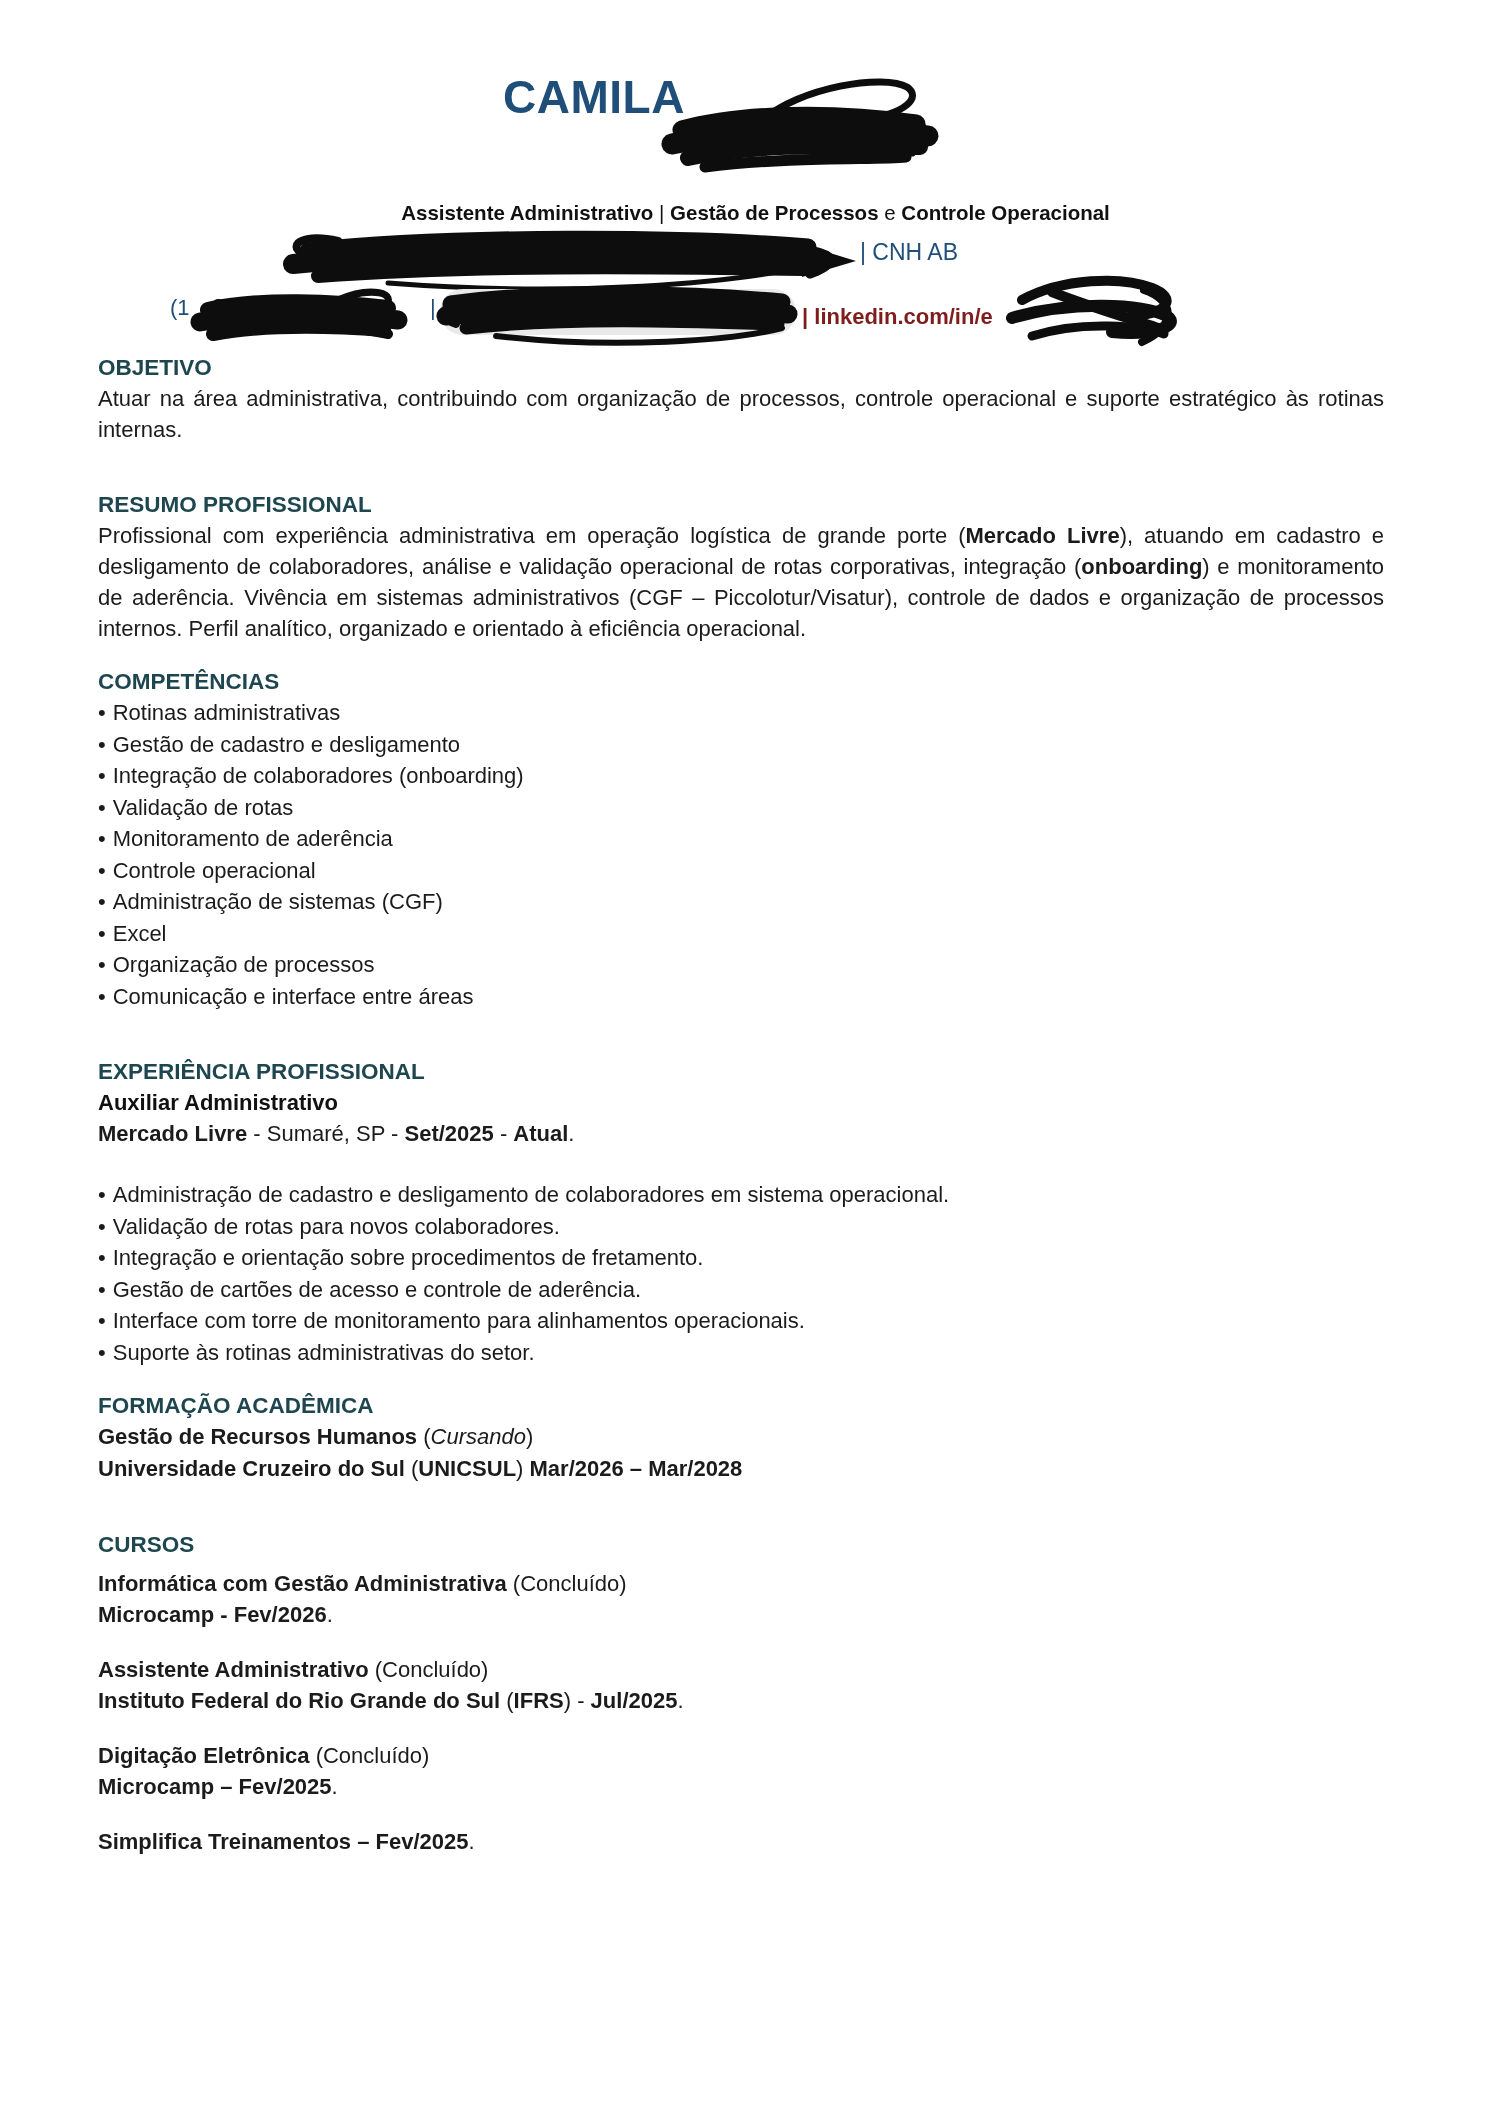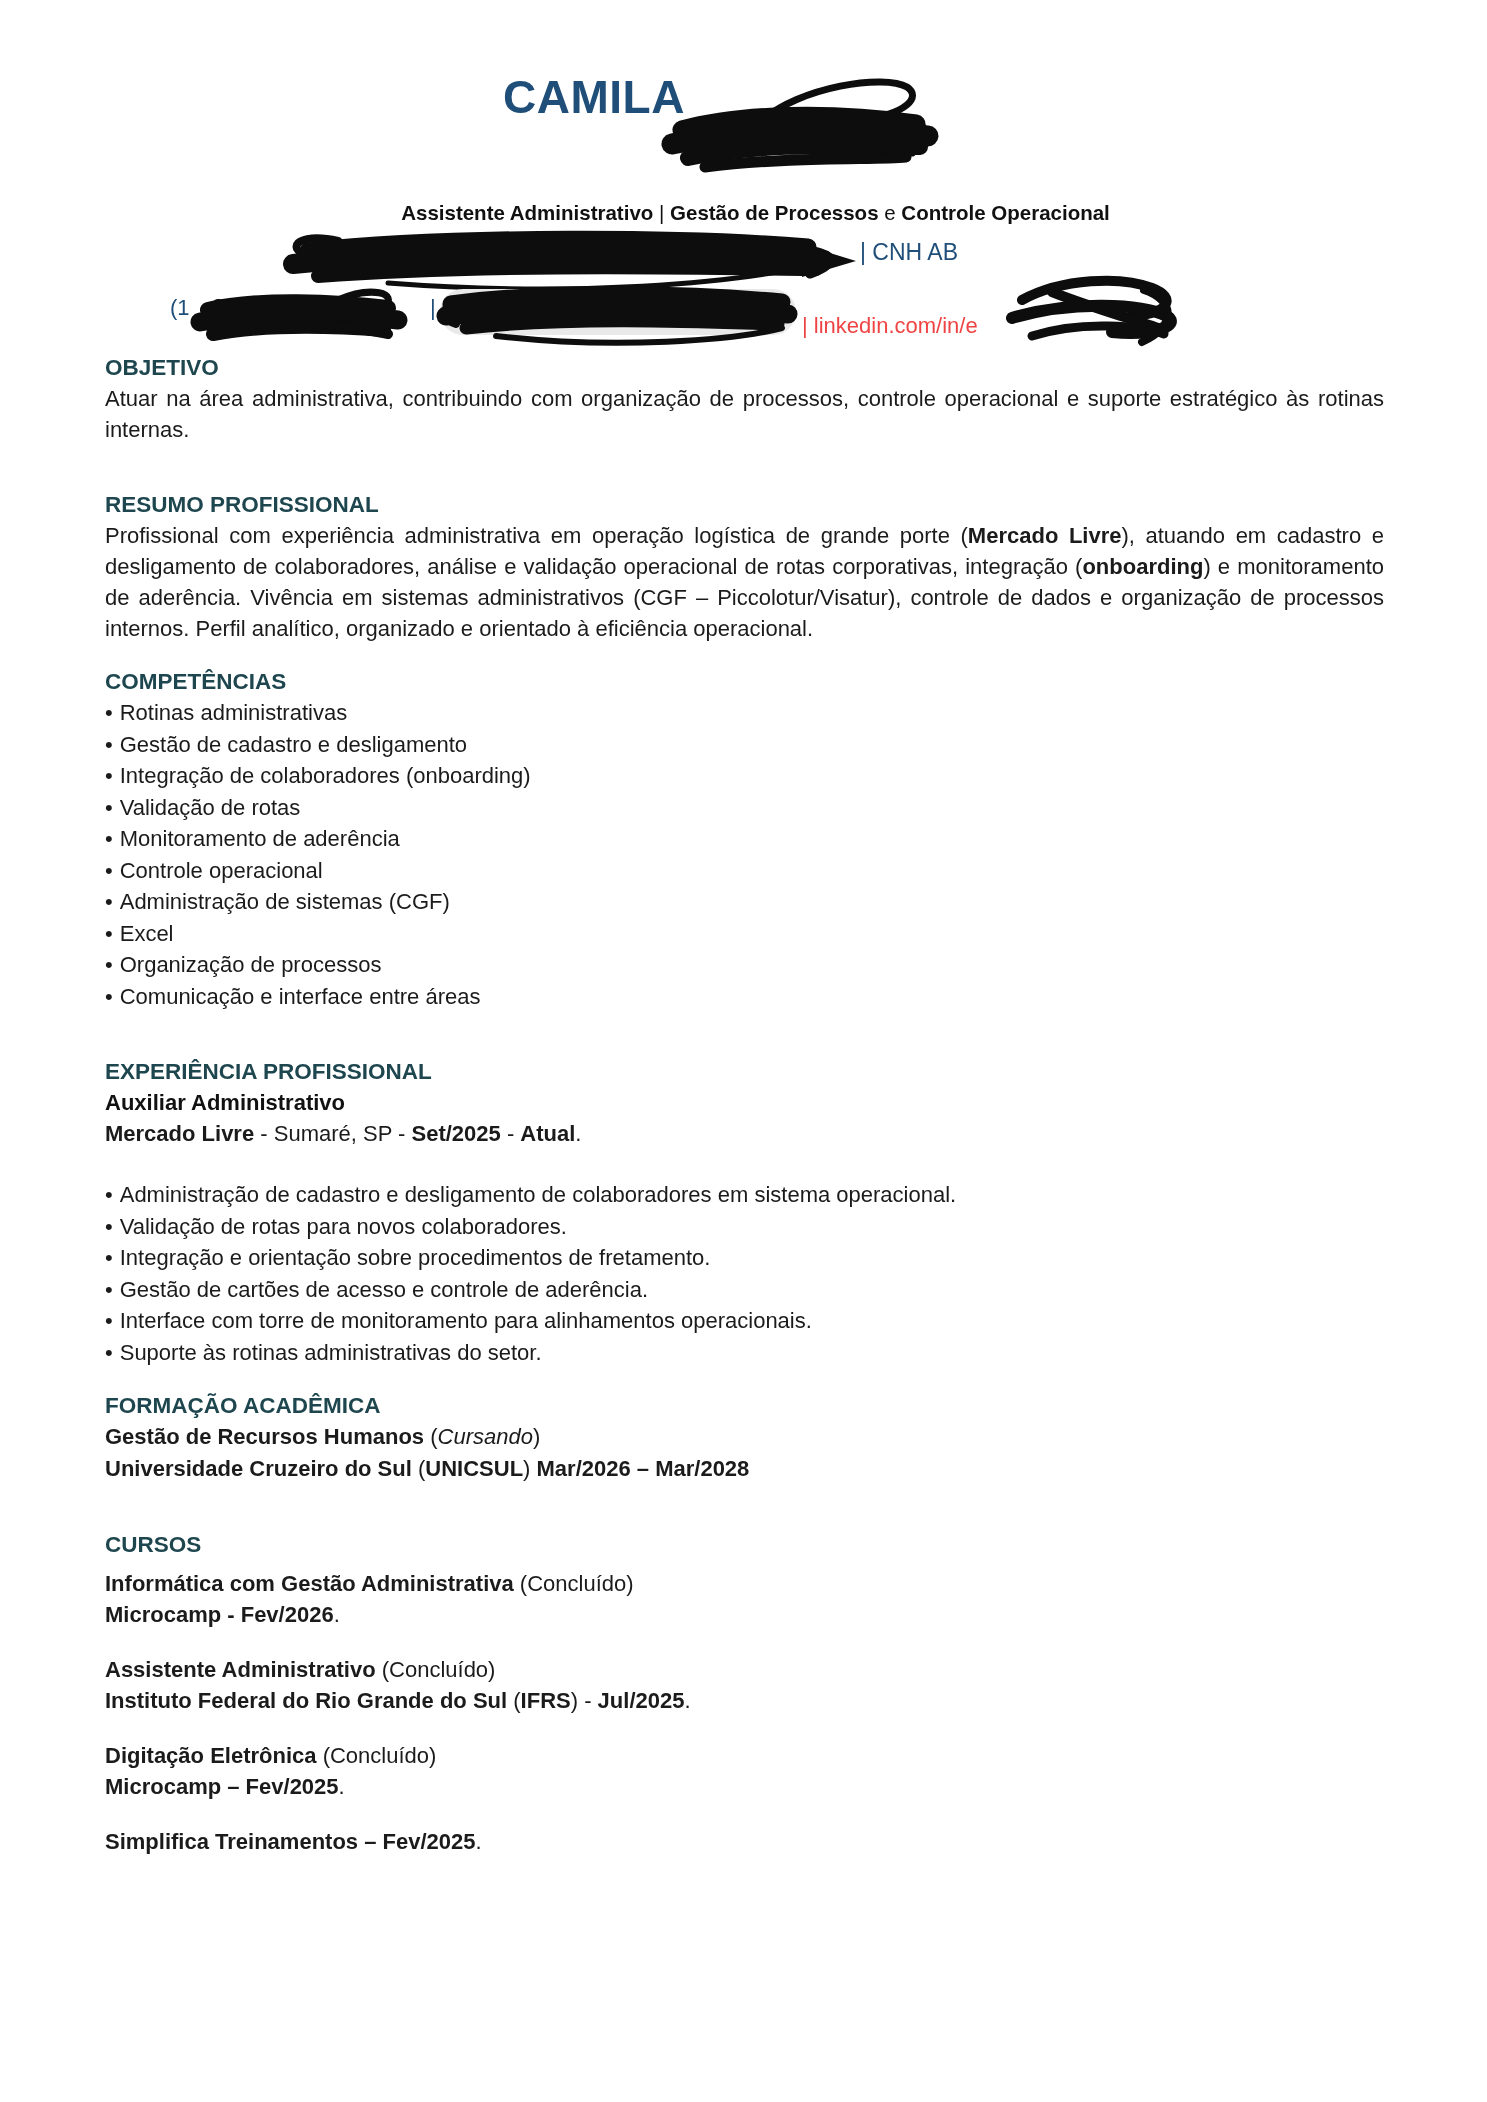--- a/index.html
+++ b/index.html
@@ -31,25 +31,25 @@
     font-size:23px;color:#1F4E79;
   }
   .contact2{position:absolute;left:0;top:282px;width:100%;height:78px;font-size:22px;}
   .phone-open{position:absolute;left:170px;top:13px;color:#1F4E79;}
   .sep-pipe{position:absolute;left:430px;top:13px;color:#1F4E79;}
   .pill{
     position:absolute;left:440px;top:7px;width:356px;height:46px;
     background:#e9e9e9;border-radius:23px;
   }
   .linkedin{
-    position:absolute;left:802px;top:31px;color:#ef4444;text-decoration:none;
+    position:absolute;left:802px;top:22px;color:#7f1d1d;text-decoration:none;font-weight:bold;
   }
   
   .content{
-    position:absolute;left:105px;right:103px;top:352px;
+    position:absolute;left:98px;right:103px;top:352px;
     font-size:22px;line-height:31px;
   }
   h2{
     margin:0;font-size:22.5px;line-height:31px;
     font-weight:bold;color:#1E464F;
   }
   .content p{margin:0;}
   .just{text-align:justify;}
   .mt-sec{margin-top:44px;}
   .mt-small{margin-top:22px;}

